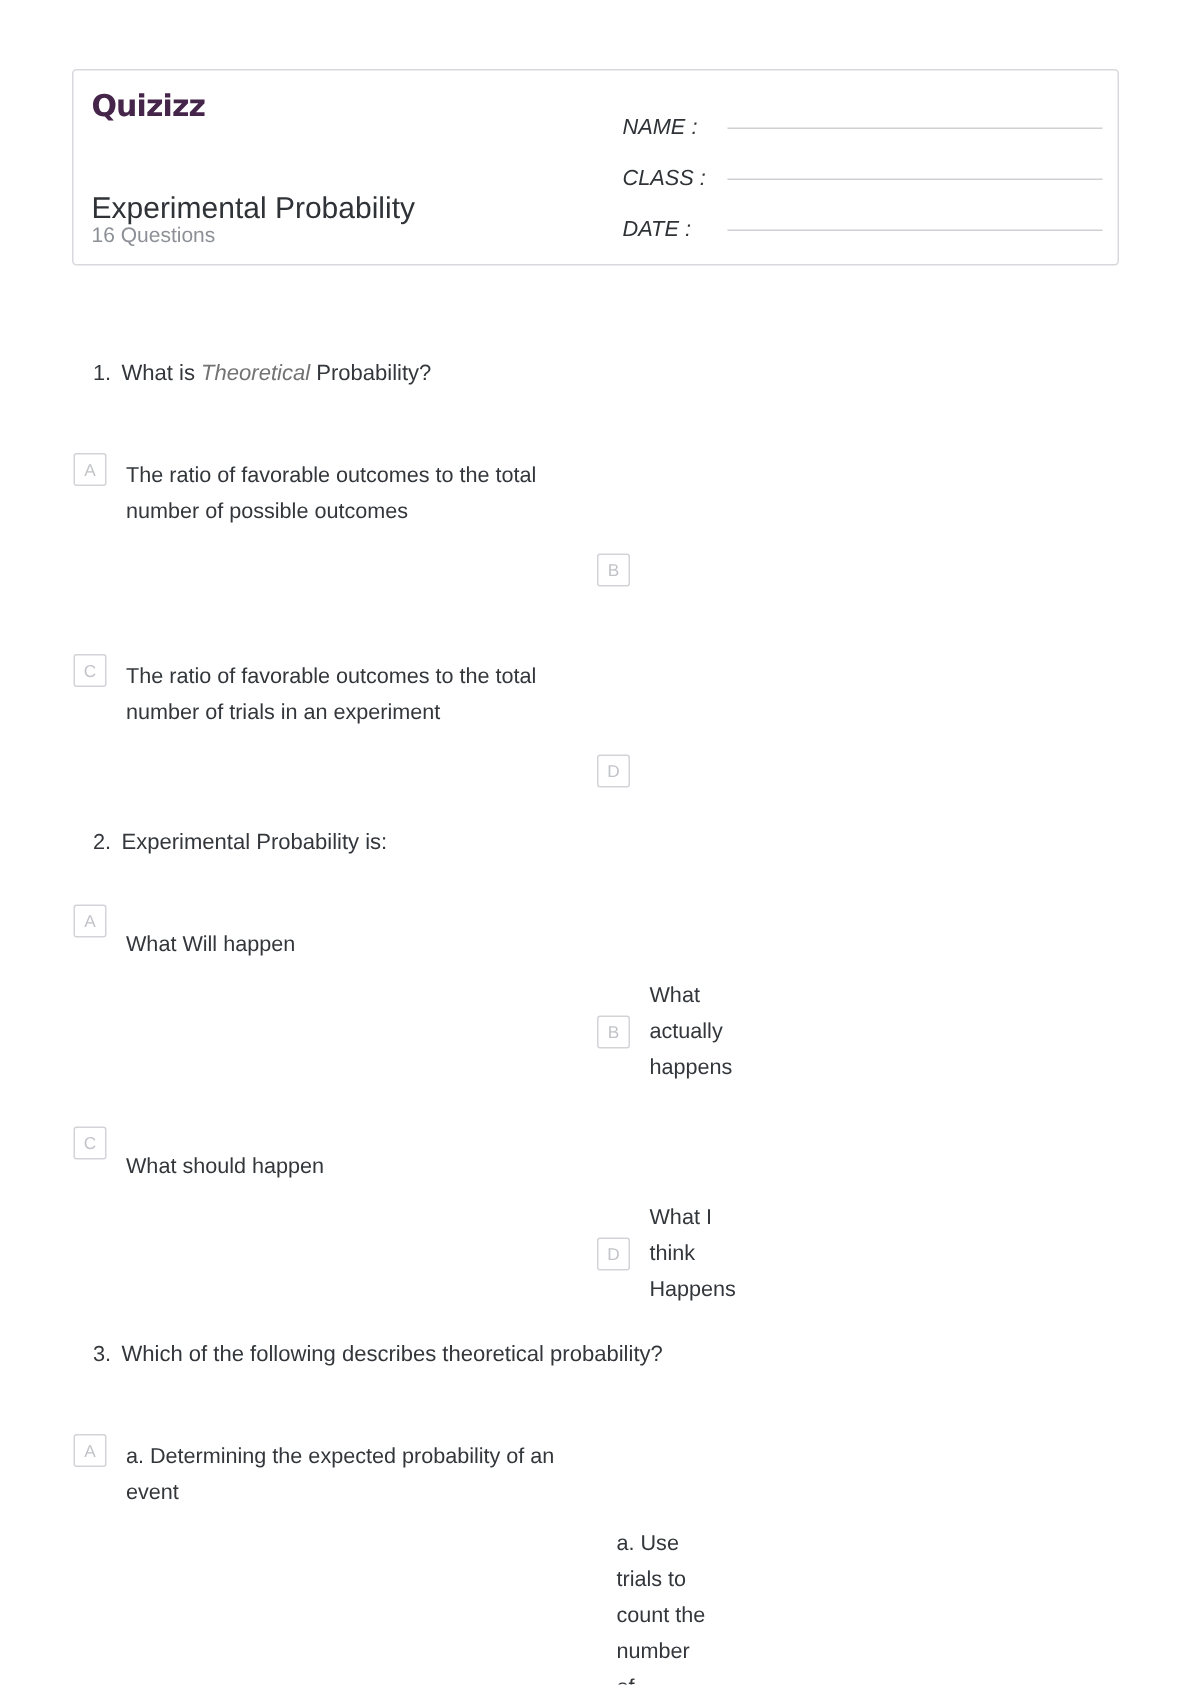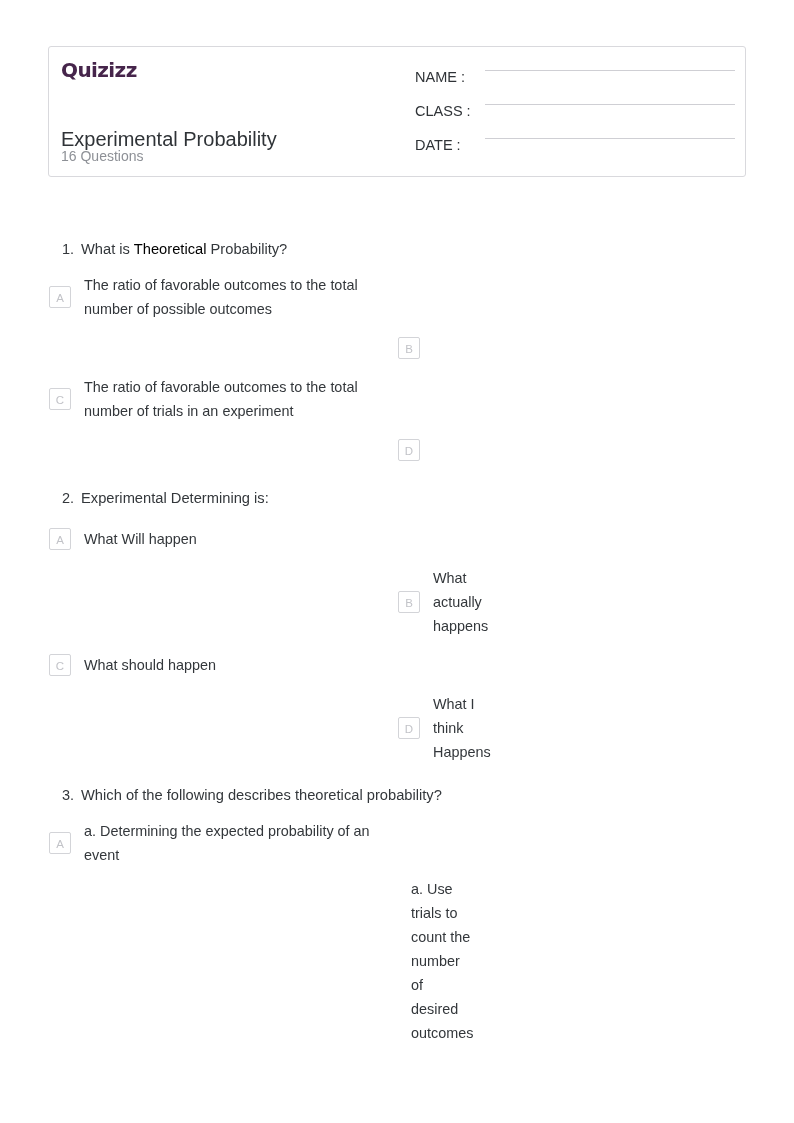--- a/index.html
+++ b/index.html
@@ -68,22 +68,23 @@
   }
 
   .header-fields {
     position: absolute;
     left: 366px;
     top: 22px;
     right: 10px;
   }
   .field-row {
     display: flex;
-    align-items: flex-start;
+    align-items: center;
     height: 34px;
+    font-style: italic;
   }
   .field-label {
     font-size: 14.5px;
     color: #2f3337;
     white-space: nowrap;
     padding-bottom: 3px;
     min-width: 62px;
   }
   .field-line {
     flex: 1;
@@ -119,21 +120,22 @@
     box-sizing: border-box;
   }
   .q-text {
     flex: 1;
     font-size: 14.7px;
     color: #33373b;
     line-height: 23px;
     white-space: pre-line;
   }
   .q-text .hl {
-    color: #000000;
+    color: #737373;
+    font-style: italic;
   }
 
   .options {
     margin-top: 12px;
     display: flex;
     flex-wrap: wrap;
   }
   .option {
     width: 50%;
     box-sizing: border-box;
@@ -159,21 +161,21 @@
     box-sizing: border-box;
   }
   .opt-text {
     margin-left: 13px;
     font-size: 14.4px;
     color: #33373b;
     line-height: 24px;
   }
 
   
-  .option.col-left .opt-text { max-width: 292px; }
+  .option.col-left .opt-text { max-width: 292px; margin-top: 32px; }
   .option.col-right .opt-text { max-width: 300px; }
 </style>
 </head>
 <body>
 
 <div class="header-card">
   <div class="header-left">
     <div class="brand-logo">Quizizz</div>
     <div class="worksheet-title">Experimental Probability</div>
     <div class="worksheet-subtitle">16 Questions</div>
@@ -213,21 +215,21 @@
           <div class="opt-text">The ratio of favorable outcomes to the total number of trials in an experiment</div>
         </div>
         <div class="option col-right">
           <div class="opt-badge">D</div>
         </div>
       </div>
     </div>
     <div class="question-block">
       <div class="q-head">
         <div class="q-number">2.</div>
-        <div class="q-text">Experimental Determining is:</div>
+        <div class="q-text">Experimental Probability is:</div>
       </div>
       <div class="options">
         <div class="option col-left">
           <div class="opt-badge">A</div>
           <div class="opt-text">What Will happen</div>
         </div>
         <div class="option col-right">
           <div class="opt-badge">B</div>
           <div class="opt-text">What actually happens</div>
         </div>

